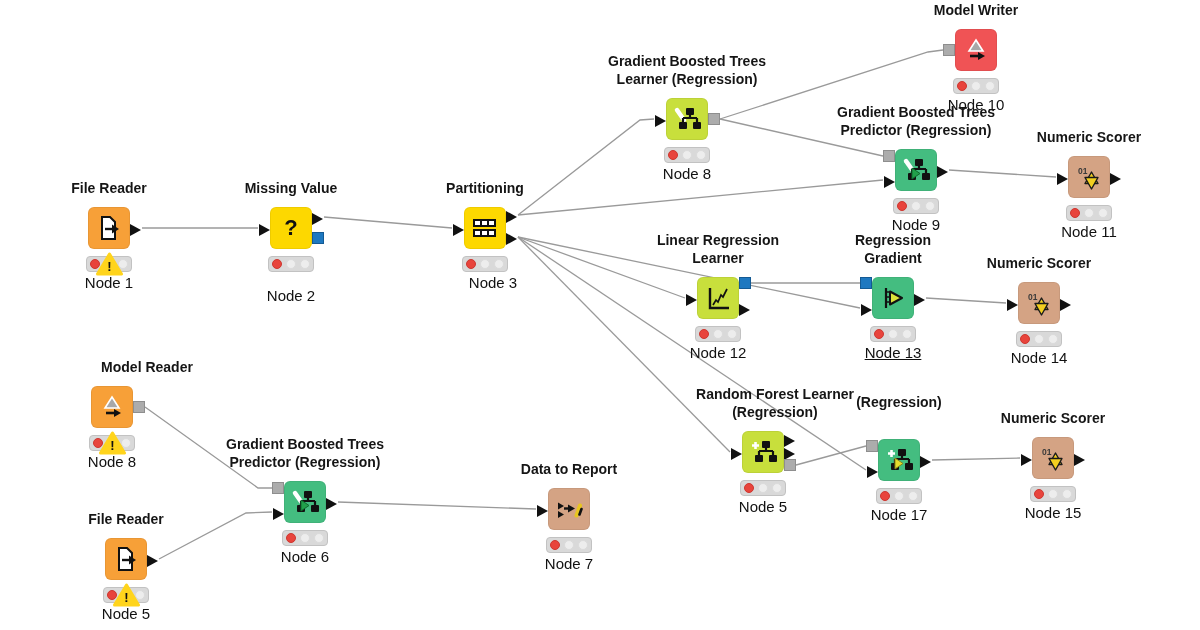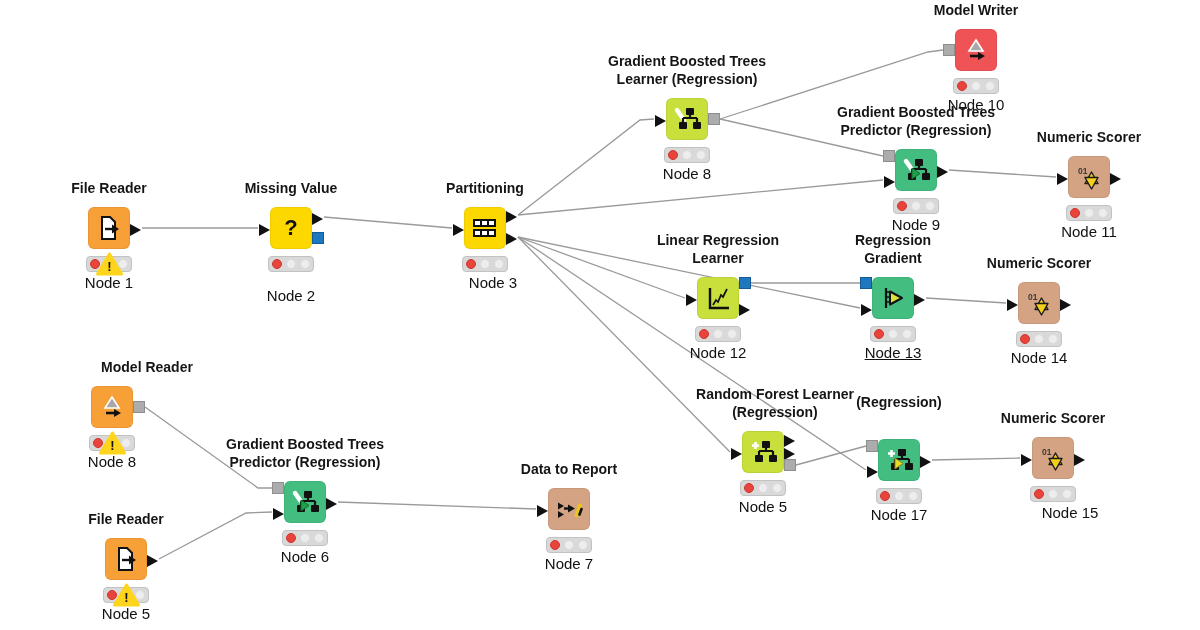--- a/index.html
+++ b/index.html
@@ -376,21 +376,21 @@
             <path d="M0 0 L11 6 L0 12 Z" fill="#111"></path>
           </svg></div>
         <div class="port-tri" style="left: 1074px; top: 452px;"><svg width="11" height="12" viewBox="0 0 11 12" xmlns="http://www.w3.org/2000/svg">
             <path d="M0 0 L11 6 L0 12 Z" fill="#111"></path>
           </svg></div>
         <div class="status" style="left: 1030px; top: 486px;">
           <div class="dot lit" style="left: 3px;"></div>
           <div class="dot" style="left: 17px;"></div>
           <div class="dot" style="left: 31px;"></div>
         </div>
-        <div class="node-label" style="left: 1053px; top: 504px; margin-left: 17px;">Node 15</div>
+        <div class="node-label" style="left: 1053px; top: 504px;">Node 15</div>
       </div>
       <div class="node">
         <div class="node-title" style="left: 112px; top: 358px; margin-left: 35px;">
           <div>Model Reader</div>
         </div>
         <div class="node-icon" style="left: 91px; top: 386px; background: rgb(247, 160, 56);">
           <svg viewBox="0 0 30 30" width="30" height="30" xmlns="http://www.w3.org/2000/svg">
             <path d="M15 5 L22 16 H8 Z" fill="#A8A8A8" stroke="#fff" stroke-width="1.6"></path>
             <path d="M9 21 h9" stroke="#111" stroke-width="2.6"></path>
             <path d="M17 17 L24 21 L17 25 Z" fill="#111"></path>

